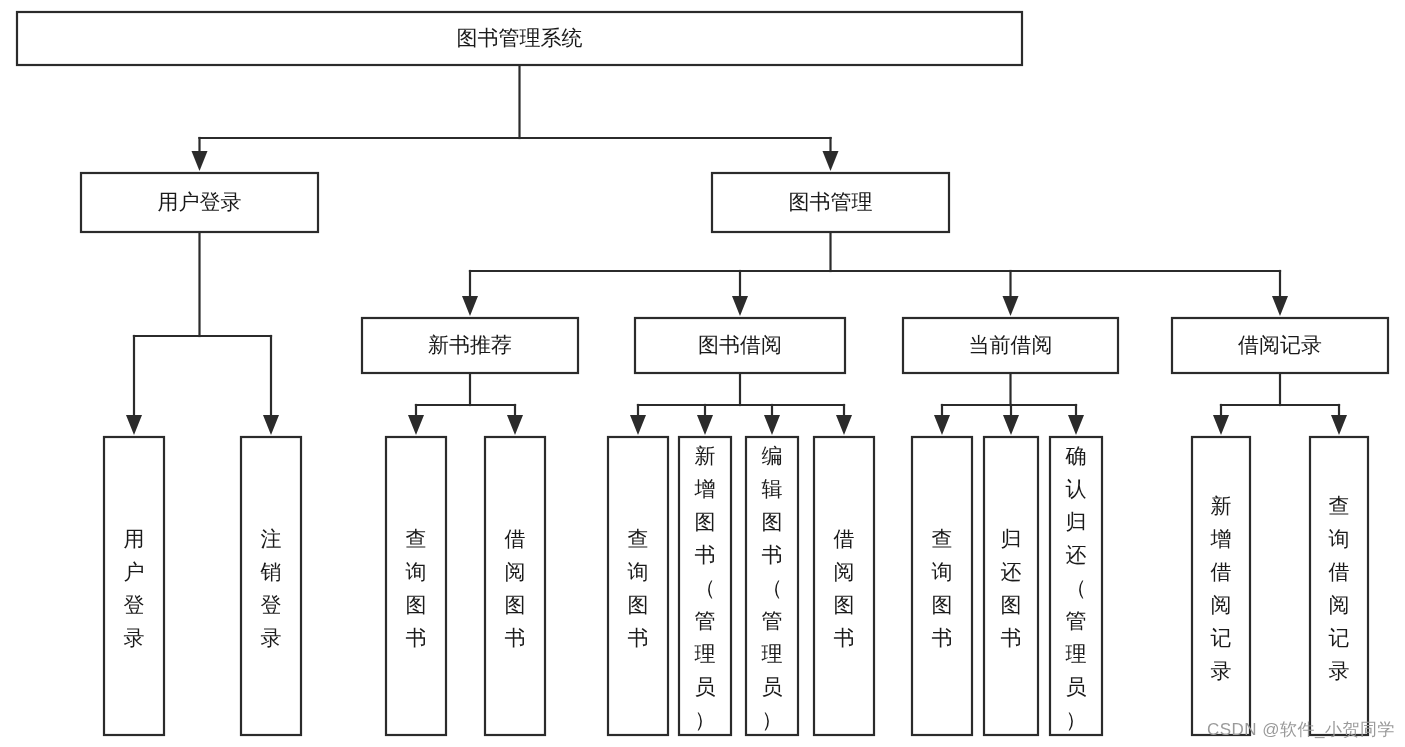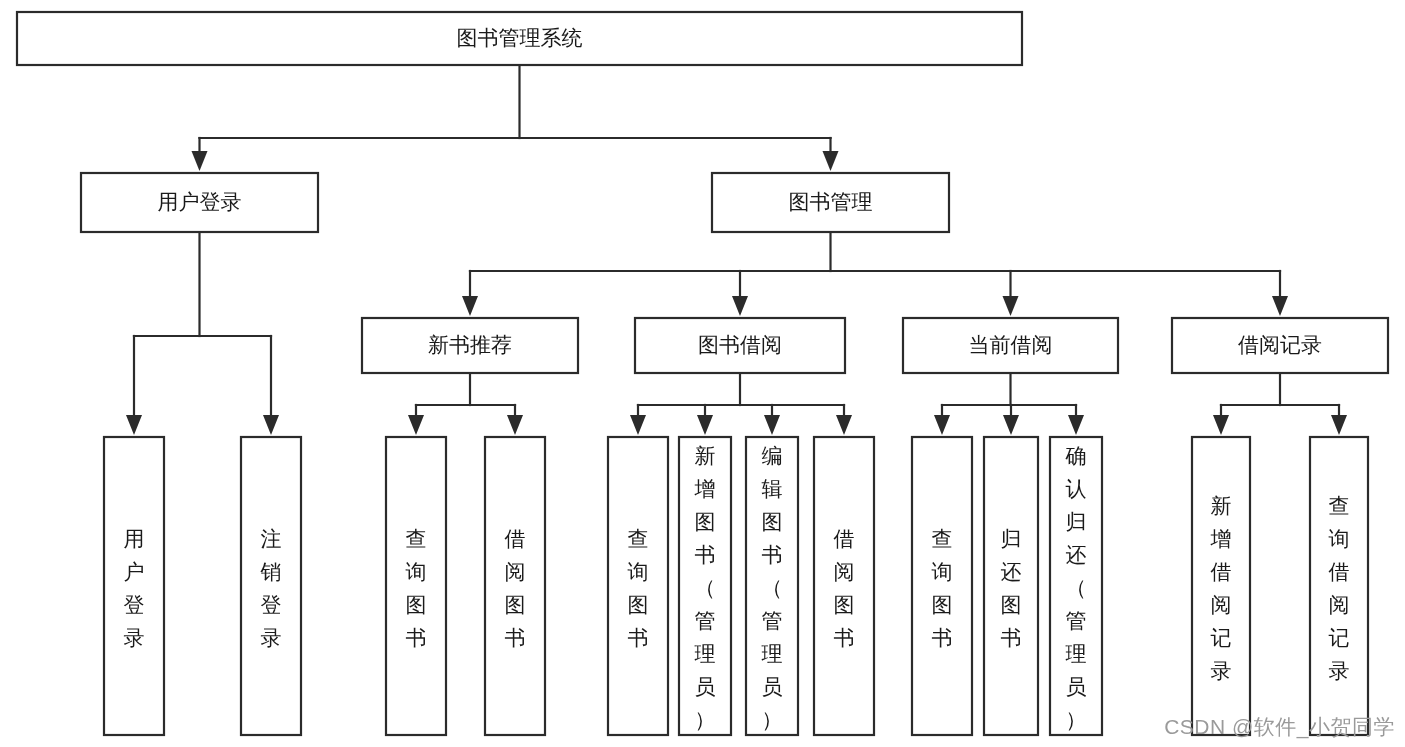--- a/index.html
+++ b/index.html
@@ -52,21 +52,21 @@
     fill: #1a1a1a;
     font-family: "Liberation Sans", "DejaVu Sans", sans-serif;
     font-size: 21px;
     text-anchor: middle;
   }
   .watermark {
     position: absolute;
     right: 10px;
     bottom: 6px;
     font-family: "Liberation Sans", "DejaVu Sans", sans-serif;
-    font-size: 21px;
+    font-size: 17px;
     color: #9a9a9a;
     letter-spacing: 0.5px;
     white-space: nowrap;
     user-select: none;
   }
 </style>
 </head>
 <body>
 
 <div id="diagram-root">

